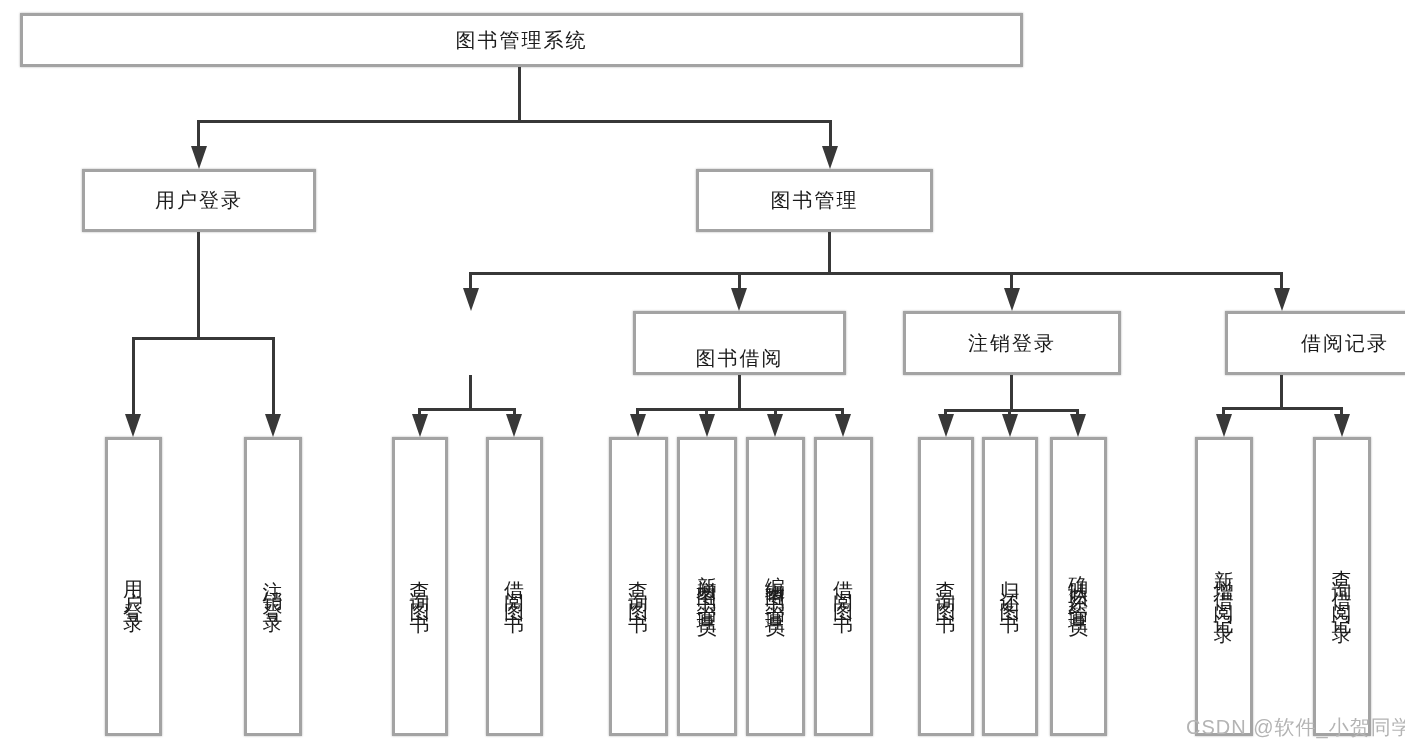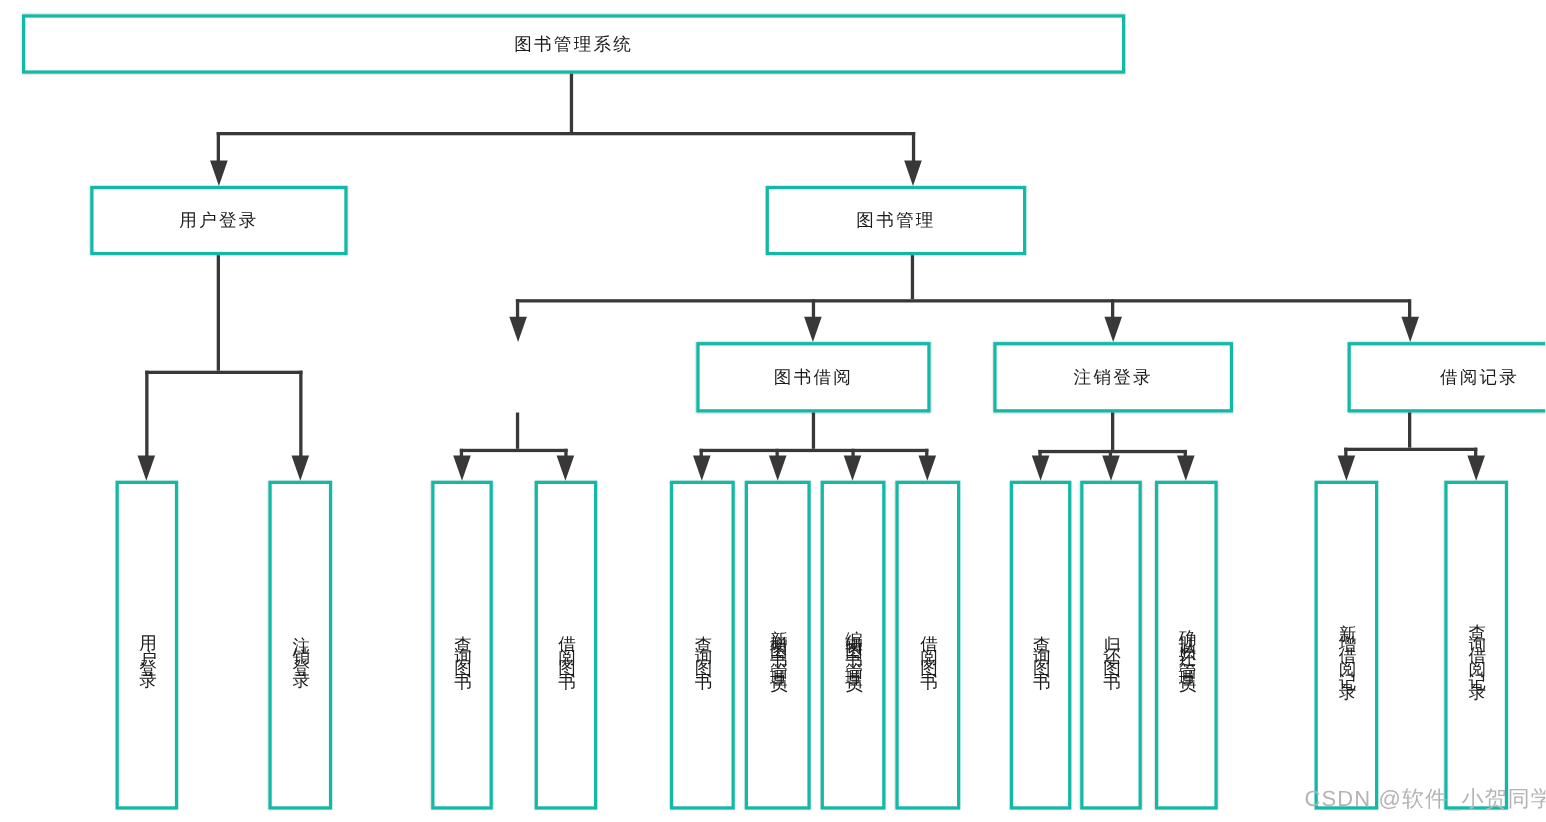--- a/index.html
+++ b/index.html
@@ -2,23 +2,23 @@
 <html><head>
 <meta charset="utf-8">
 <style>
   html,body { margin:0; padding:0; background:#ffffff; }
   .canvas {
     position:relative; width:1405px; height:747px; background:#ffffff;
     font-family:"Liberation Sans","DejaVu Sans",sans-serif; overflow:hidden;
   }
   .node {
     position:absolute; box-sizing:border-box;
-    border:3px solid #14b8a6; background:#ffffff;
+    border:3px solid #a3a3a3; background:#ffffff;
     display:flex; align-items:center; justify-content:center;
-    font-size:16px; color:#1b1b1b; letter-spacing:2px;
+    font-size:20px; color:#1b1b1b; letter-spacing:2px;
     box-shadow:0 0 2px rgba(0,0,0,0.30);
   }
   .vnode span {
     writing-mode:vertical-rl; text-orientation:mixed;
     letter-spacing:11px; line-height:1; letter-spacing:11px;
   }
   .vnode span.ls-long { letter-spacing:6px; }
   .hline { position:absolute; height:3px; background:#383838; }
   .vline { position:absolute; width:3px; background:#383838; }
   .ahead {
@@ -41,21 +41,21 @@
     <span>图书管理系统</span>
   </div>
 
   <div class="node" style="left:82px; top:169px; width:234px; height:63px;">
     <span>用户登录</span>
   </div>
   <div class="node" style="left:696px; top:169px; width:237px; height:63px;">
     <span>图书管理</span>
   </div>
 
-  <div class="node" style="left:633px; top:311px; width:213px; height:64px;">
+  <div class="node" style="left:633px; top:311px; width:213px; height:64px;align-items:flex-end;">
     <span>图书借阅</span>
   </div>
   <div class="node" style="left:903px; top:311px; width:218px; height:64px;">
     <span>注销登录</span>
   </div>
   <div class="node" style="left:1225px; top:311px; width:240px; height:64px;">
     <span>借阅记录</span>
   </div>
 
   <div class="node vnode" style="left:105px; top:437px; width:57px; height:299px;">

